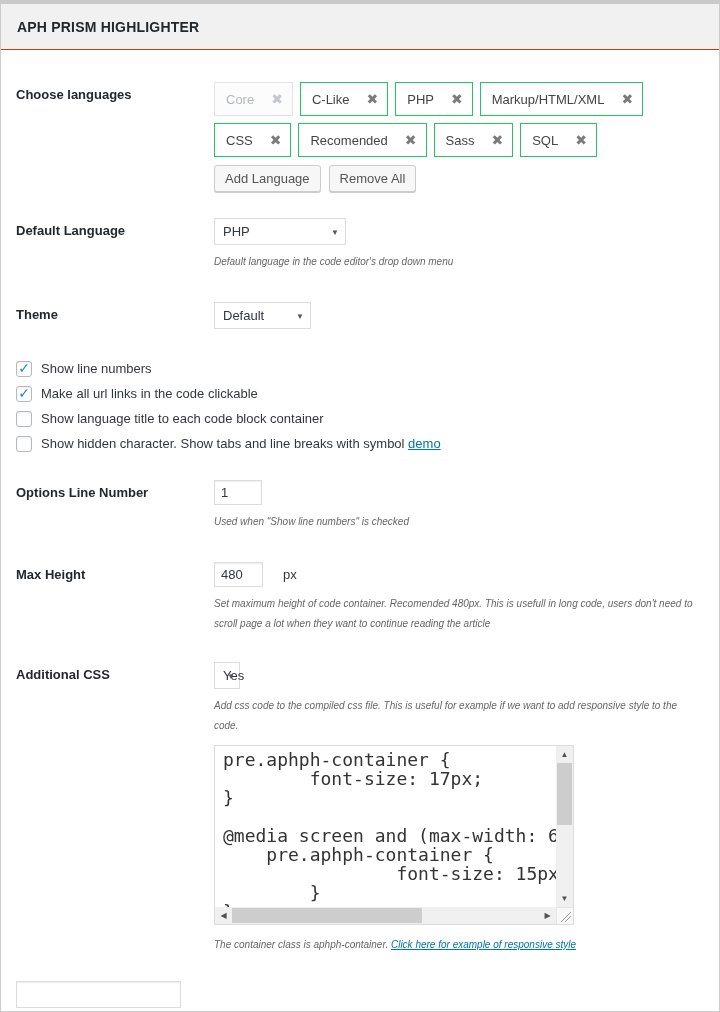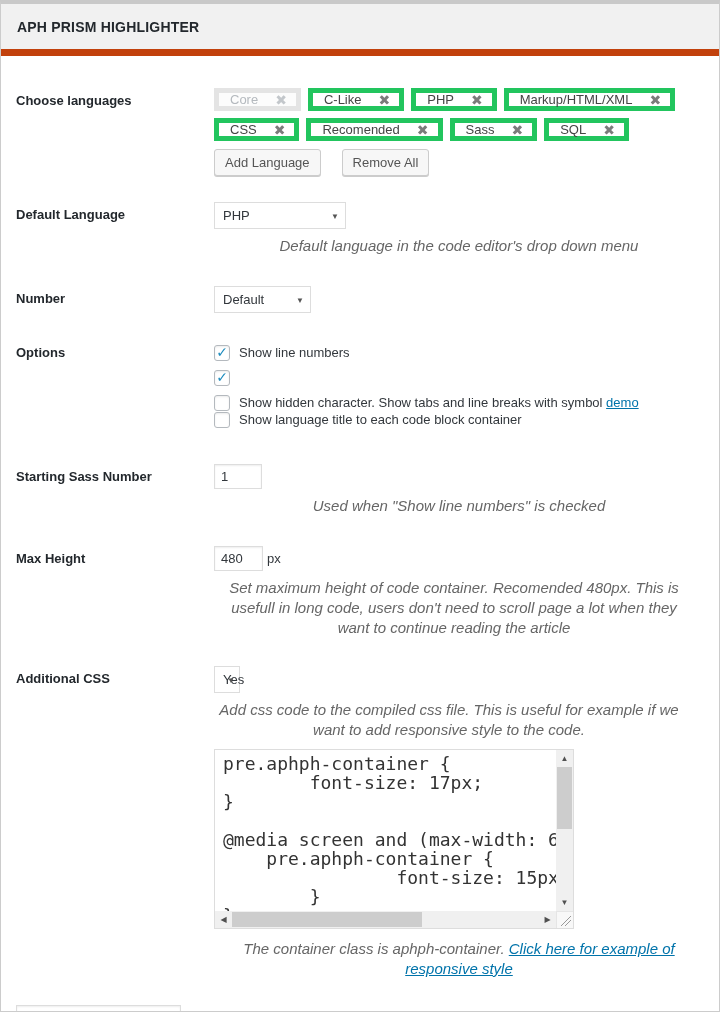--- a/index.html
+++ b/index.html
@@ -4,57 +4,57 @@
 <style>
   * { box-sizing: border-box; }
   html,body { margin:0; padding:0; background:#fff; }
   body { font-family: "Liberation Sans", "DejaVu Sans", sans-serif; color:#32373c; }
 
   .page {
     width:720px; height:1012px; overflow:hidden; background:#fff;
     border:1px solid #cccccc; border-top:4px solid #c9c9c9; position:relative;
   }
   .panel-header {
-    background:#f1f1f1; border-bottom:7px solid #c2410c;
+    background:#f1f1f1; border-bottom:1px solid #c2410c;
     padding:14px 16px 13px 16px;
   }
   .panel-title { font-size:14px; font-weight:bold; color:#23282d; letter-spacing:.2px; }
 
   .content { padding:0 15px; }
 
   .row { display:flex; align-items:flex-start; }
   .row-label {
     width:198px; flex:0 0 198px; font-size:13px; font-weight:bold;
     color:#23282d; line-height:26px;
   }
   .row-field { flex:1 1 auto; }
 
   
   .chips-line { display:flex; flex-wrap:wrap; gap:7px; margin-bottom:7px; }
   .chip {
     display:inline-flex; align-items:center; justify-content:space-between;
-    border:5px solid #22c55e; background:#fff; height:23px;
+    border:1px solid #22c55e; background:#fff; height:34px;
     padding:0 9px 0 11px; font-size:13px; color:#444; min-width:0;
   }
   .chip .chip-label { margin-right:17px; }
   .chip .chip-x {
     font-size:14px; font-weight:bold; color:#7b7b7b; cursor:pointer; line-height:1;
   }
   .chip.disabled { border-color:#e4e4e4; background:#fcfcfc; }
   .chip.disabled .chip-label { color:#b4b9be; }
   .chip.disabled .chip-x { color:#c3c7cb; }
 
   
   .btn-secondary {
     display:inline-block; background:#f7f7f7; border:1px solid #cccccc;
     border-radius:3px; box-shadow:0 1px 0 #cccccc; color:#555;
     font-size:13px; line-height:24px; height:27px; padding:0 10px;
     cursor:pointer; font-family:inherit;
   }
-  .btn-row { display:flex; gap:21px; margin-top:8px; }
+  .btn-row { display:flex; gap:8px; margin-top:8px; }
 
   
   .select {
     position:relative; display:inline-block; border:1px solid #dddddd;
     background:#fff; height:27px; line-height:25px; font-size:13px;
     color:#32373c; padding:0 22px 0 8px; cursor:pointer;
   }
   .select .arrow {
     position:absolute; right:6px; top:50%; transform:translateY(-50%);
     font-size:8px; color:#555;
@@ -66,36 +66,36 @@
 
   
   .text-input {
     border:1px solid #dddddd; background:#fff; height:25px; font-size:13px;
     padding:0 6px; color:#32373c; font-family:inherit;
     box-shadow:inset 0 1px 2px rgba(0,0,0,.07);
   }
   .input-small { width:48px; }
   .input-med  { width:49px; }
   .input-wide { width:165px; height:27px; }
-  .unit { font-size:13px; color:#32373c; margin-left:4px; }
+  .unit { font-size:13px; color:#32373c; margin-left:20px; }
 
   
   .check-row { display:flex; align-items:center; margin-bottom:8px; height:17px; }
   .checkbox {
     width:16px; height:16px; border:1px solid #b4b9be; border-radius:3px;
     background:#fff; display:inline-flex; align-items:center; justify-content:center;
     margin-right:9px; flex:0 0 16px; cursor:pointer;
     box-shadow:inset 0 1px 2px rgba(0,0,0,.08);
   }
   .checkbox .mark { display:none; color:#1e8cbe; font-size:14px; font-weight:bold; line-height:1; margin-top:-2px; }
   .checkbox.checked .mark { display:block; }
   .check-label { font-size:13px; color:#32373c; }
 
   .desc {
-    font-size:15px; font-style:italic; color:#666; margin-top:7px; line-height:20px;text-align:center;
+    font-size:10px; font-style:italic; color:#666; margin-top:7px; line-height:20px;
   }
   a.link { color:#0073aa; text-decoration:underline; cursor:pointer; }
 
   
   .code-box {
     position:relative; width:360px; height:180px; border:1px solid #dddddd;
     background:#fff; margin-top:9px; overflow:hidden;
   }
   .code-box pre {
     margin:0; padding:4px 8px; font-family:"DejaVu Sans Mono","Liberation Mono",monospace;
@@ -200,59 +200,59 @@
       <div class="row-field">
         <div class="select select-lang">
           <span>PHP</span>
           <span class="arrow">▼</span>
         </div>
         <div class="desc">Default language in the code editor's drop down menu</div>
       </div>
     </div>
 
     <div class="row mt-theme">
-      <div class="row-label">Number</div>
+      <div class="row-label">Theme</div>
       <div class="row-field">
         <div class="select select-theme">
           <span>Default</span>
           <span class="arrow">▼</span>
         </div>
       </div>
     </div>
 
     <div class="row mt-options">
-      <div class="row-label" style="line-height:17px;">Options</div>
       <div class="row-field">
         <div class="check-row">
           <span class="checkbox checked">
               <span class="mark">✓</span>
             </span>
           <span class="check-label">Show line numbers</span>
         </div>
         <div class="check-row">
           <span class="checkbox checked">
               <span class="mark">✓</span>
             </span>
+          <span class="check-label">Make all url links in the code clickable</span>
+        </div>
+        <div class="check-row">
+          <span class="checkbox"></span>
+          <span class="check-label">Show language title to each code block container</span>
         </div>
         <div class="check-row" style="margin-bottom:0;">
           <span class="checkbox"></span>
           <span class="check-label">
             <span>Show hidden character. Show tabs and line breaks with symbol</span>
             <a class="link">demo</a>
           </span>
         </div>
-        <div class="check-row">
-          <span class="checkbox"></span>
-          <span class="check-label">Show language title to each code block container</span>
-        </div>
       </div>
     </div>
 
     <div class="row mt-startnum">
-      <div class="row-label">Starting Sass Number</div>
+      <div class="row-label">Options Line Number</div>
       <div class="row-field">
         <input class="text-input input-small" value="1" style="">
         <div class="desc">Used when "Show line numbers" is checked</div>
       </div>
     </div>
 
     <div class="row mt-maxh">
       <div class="row-field" style="order:2;">
         <input class="text-input input-med" value="480" style=""><span class="unit">px</span>
         <div class="desc" style="max-width:480px;">Set maximum height of code container. Recomended 480px. This is usefull in long code, users don't need to scroll page a lot when they want to continue reading the article</div>

